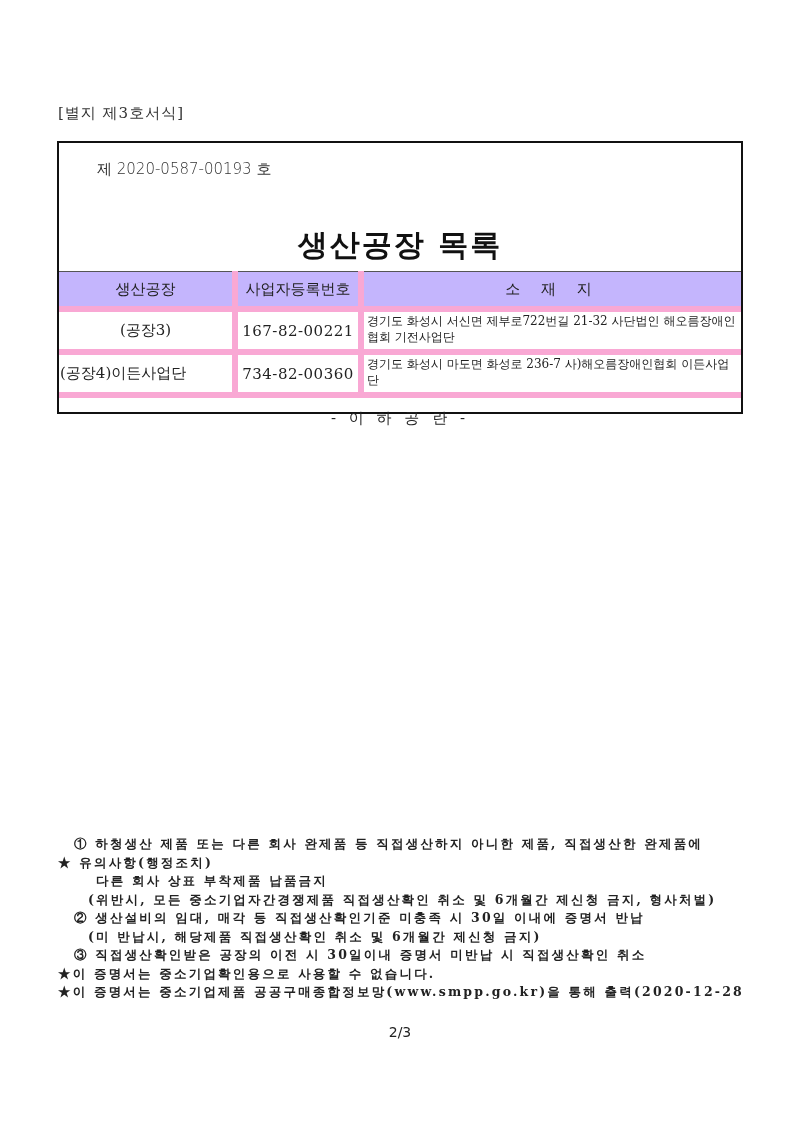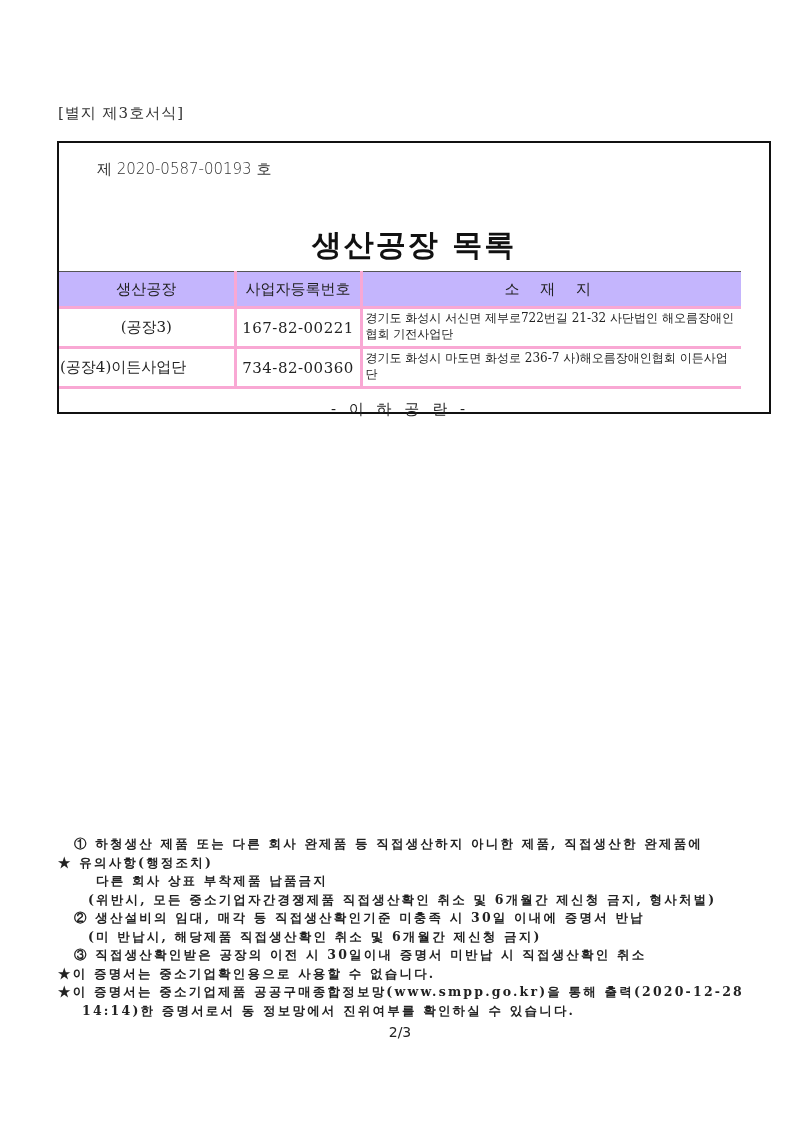--- a/index.html
+++ b/index.html
@@ -6,37 +6,37 @@
   body {
     width: 800px; height: 1131px; position: relative; overflow: hidden;
     font-family: "DejaVu Serif", "Liberation Serif", serif; color: #222;
   }
   .form-label {
     position: absolute; left: 58px; top: 104px;
     font-size: 15px; letter-spacing: 1px; color: #333;
   }
   .outer-box {
     position: absolute; left: 57px; top: 141px; width: 682px; height: 269px;
-    border: 2px solid #111; box-sizing: content-box; padding-left: 28px;
+    border: 2px solid #111; box-sizing: content-box;
   }
   .cert-no {
     position: absolute; left: 38px; top: 17px; font-size: 15px; color: #333;
     font-family: "DejaVu Sans", "Liberation Sans", sans-serif; font-weight: 300;
   }
   .doc-title {
     position: absolute; left: 0; right: 0; top: 82px; text-align: center;
     font-size: 30px; font-weight: bold; letter-spacing: 2px; color: #111;
     font-family: "DejaVu Sans", "Liberation Sans", sans-serif;
   }
   table.factory-table {
     position: absolute; left: 0; top: 128px; width: 682px;
     border-collapse: collapse; table-layout: fixed;
   }
   .factory-table td, .factory-table th {
-    border: 3px solid #f9a8d4; padding: 0; font-weight: normal; color: #222;
+    border: 6px solid #f9a8d4; padding: 0; font-weight: normal; color: #222;
   }
   .factory-table thead th {
     background: #c4b5fd; height: 34px; font-size: 15px;
     border-top: 1px solid #555;
   }
   .factory-table th.addr-head { letter-spacing: 8px; }
   .factory-table tbody td { height: 35px; font-size: 15px; }
   .factory-table td.c-name { text-align: center; }
   .factory-table td.c-reg { text-align: center; font-size: 15px; letter-spacing: 0.5px; }
   .factory-table td.c-addr {
@@ -105,16 +105,15 @@
 <div class="notes">
   <div class="ln i1">① 하청생산 제품 또는 다른 회사 완제품 등 직접생산하지 아니한 제품, 직접생산한 완제품에</div>
   <div class="ln">★ 유의사항(행정조치)</div>
   <div class="ln i2">다른 회사 상표 부착제품 납품금지</div>
   <div class="ln i3">(위반시, 모든 중소기업자간경쟁제품 직접생산확인 취소 및 6개월간 제신청 금지, 형사처벌)</div>
   <div class="ln i1">② 생산설비의 임대, 매각 등 직접생산확인기준 미충족 시 30일 이내에 증명서 반납</div>
   <div class="ln i3">(미 반납시, 해당제품 직접생산확인 취소 및 6개월간 제신청 금지)</div>
   <div class="ln i1">③ 직접생산확인받은 공장의 이전 시 30일이내 증명서 미반납 시 직접생산확인 취소</div>
   <div class="ln">★이 증명서는 중소기업확인용으로 사용할 수 없습니다.</div>
   <div class="ln">★이 증명서는 중소기업제품 공공구매종합정보망(www.smpp.go.kr)을 통해 출력(2020-12-28</div>
-  <div class="ln i4">14:14)한 증명서로서 동 정보망에서 진위여부를 확인하실 수 있습니다.</div>
 </div>
 
 <div class="page-no">2/3</div>
 
 </body></html>

